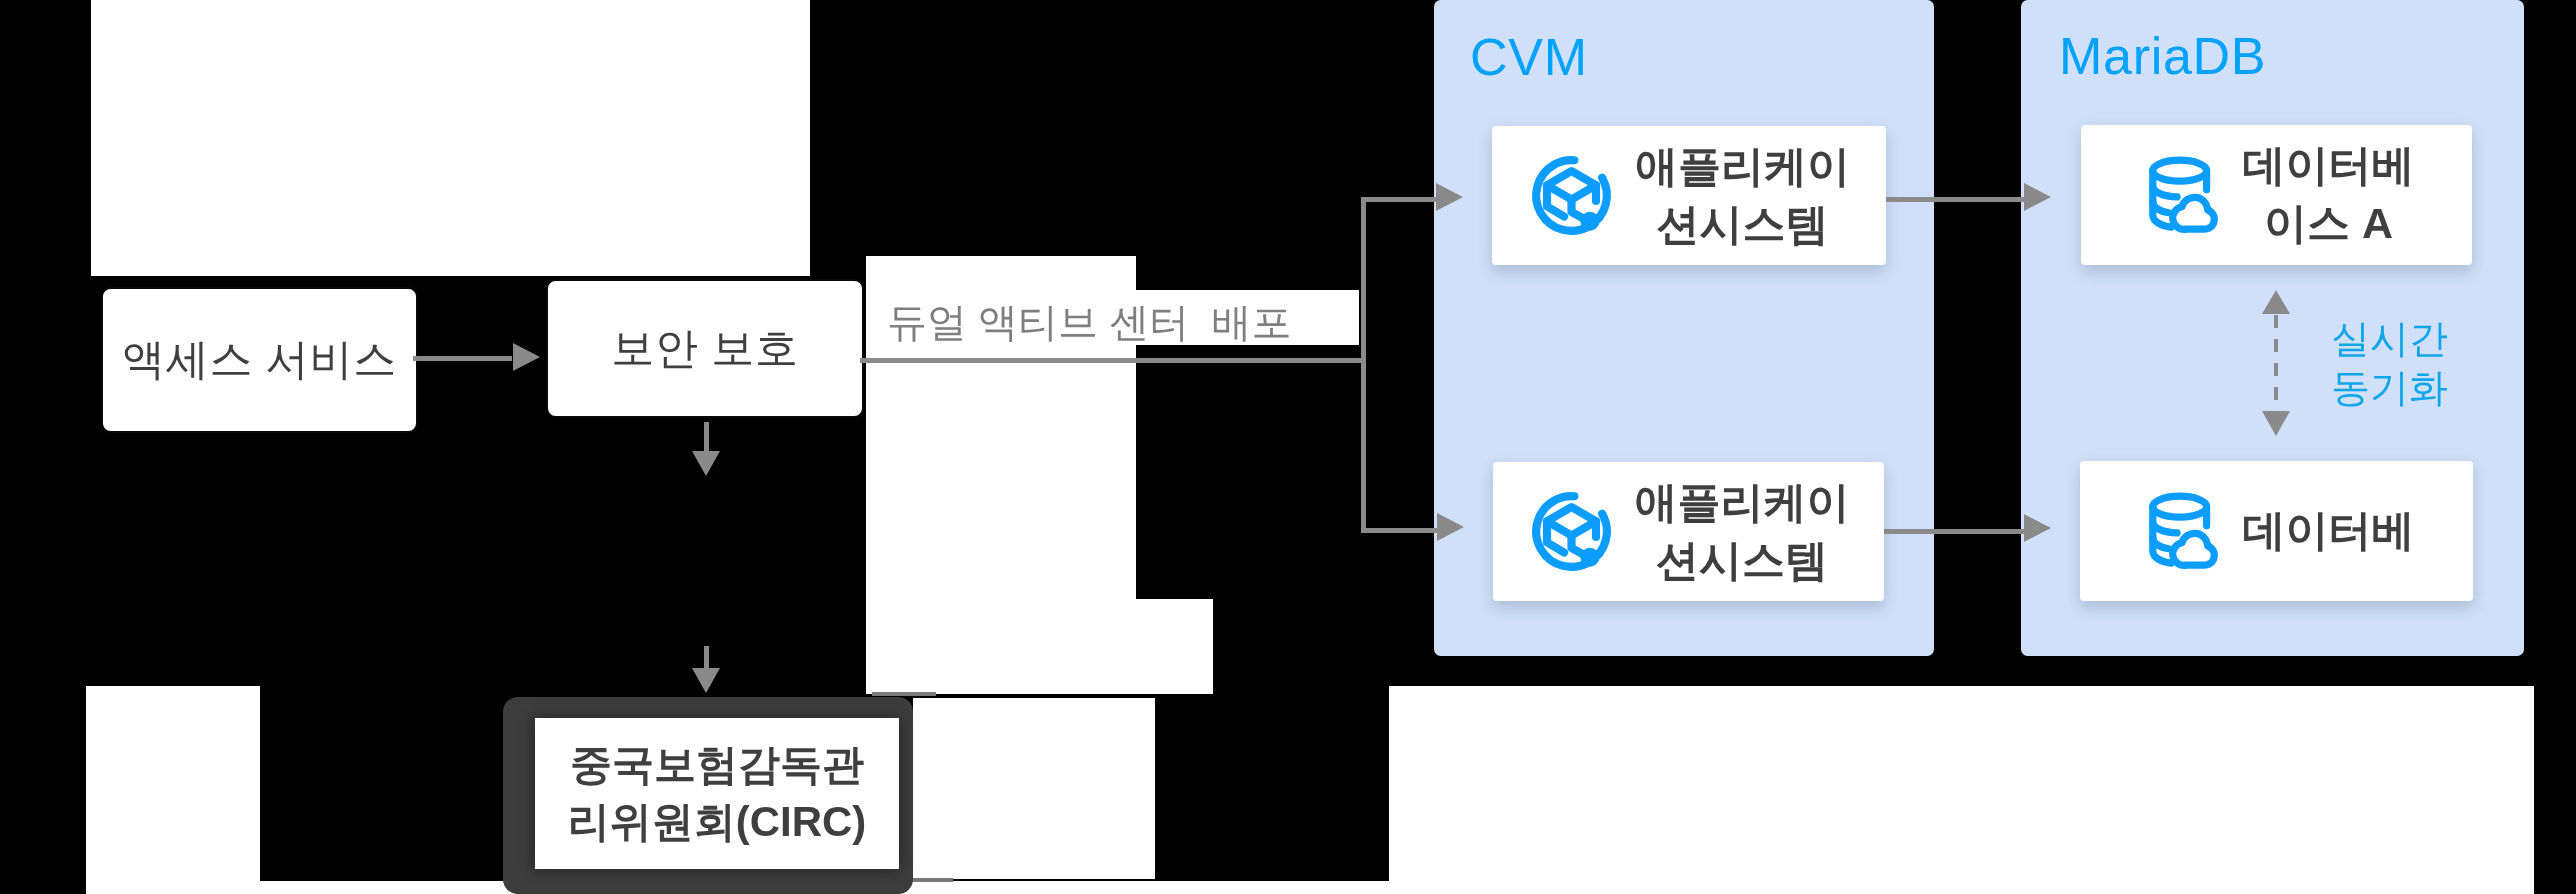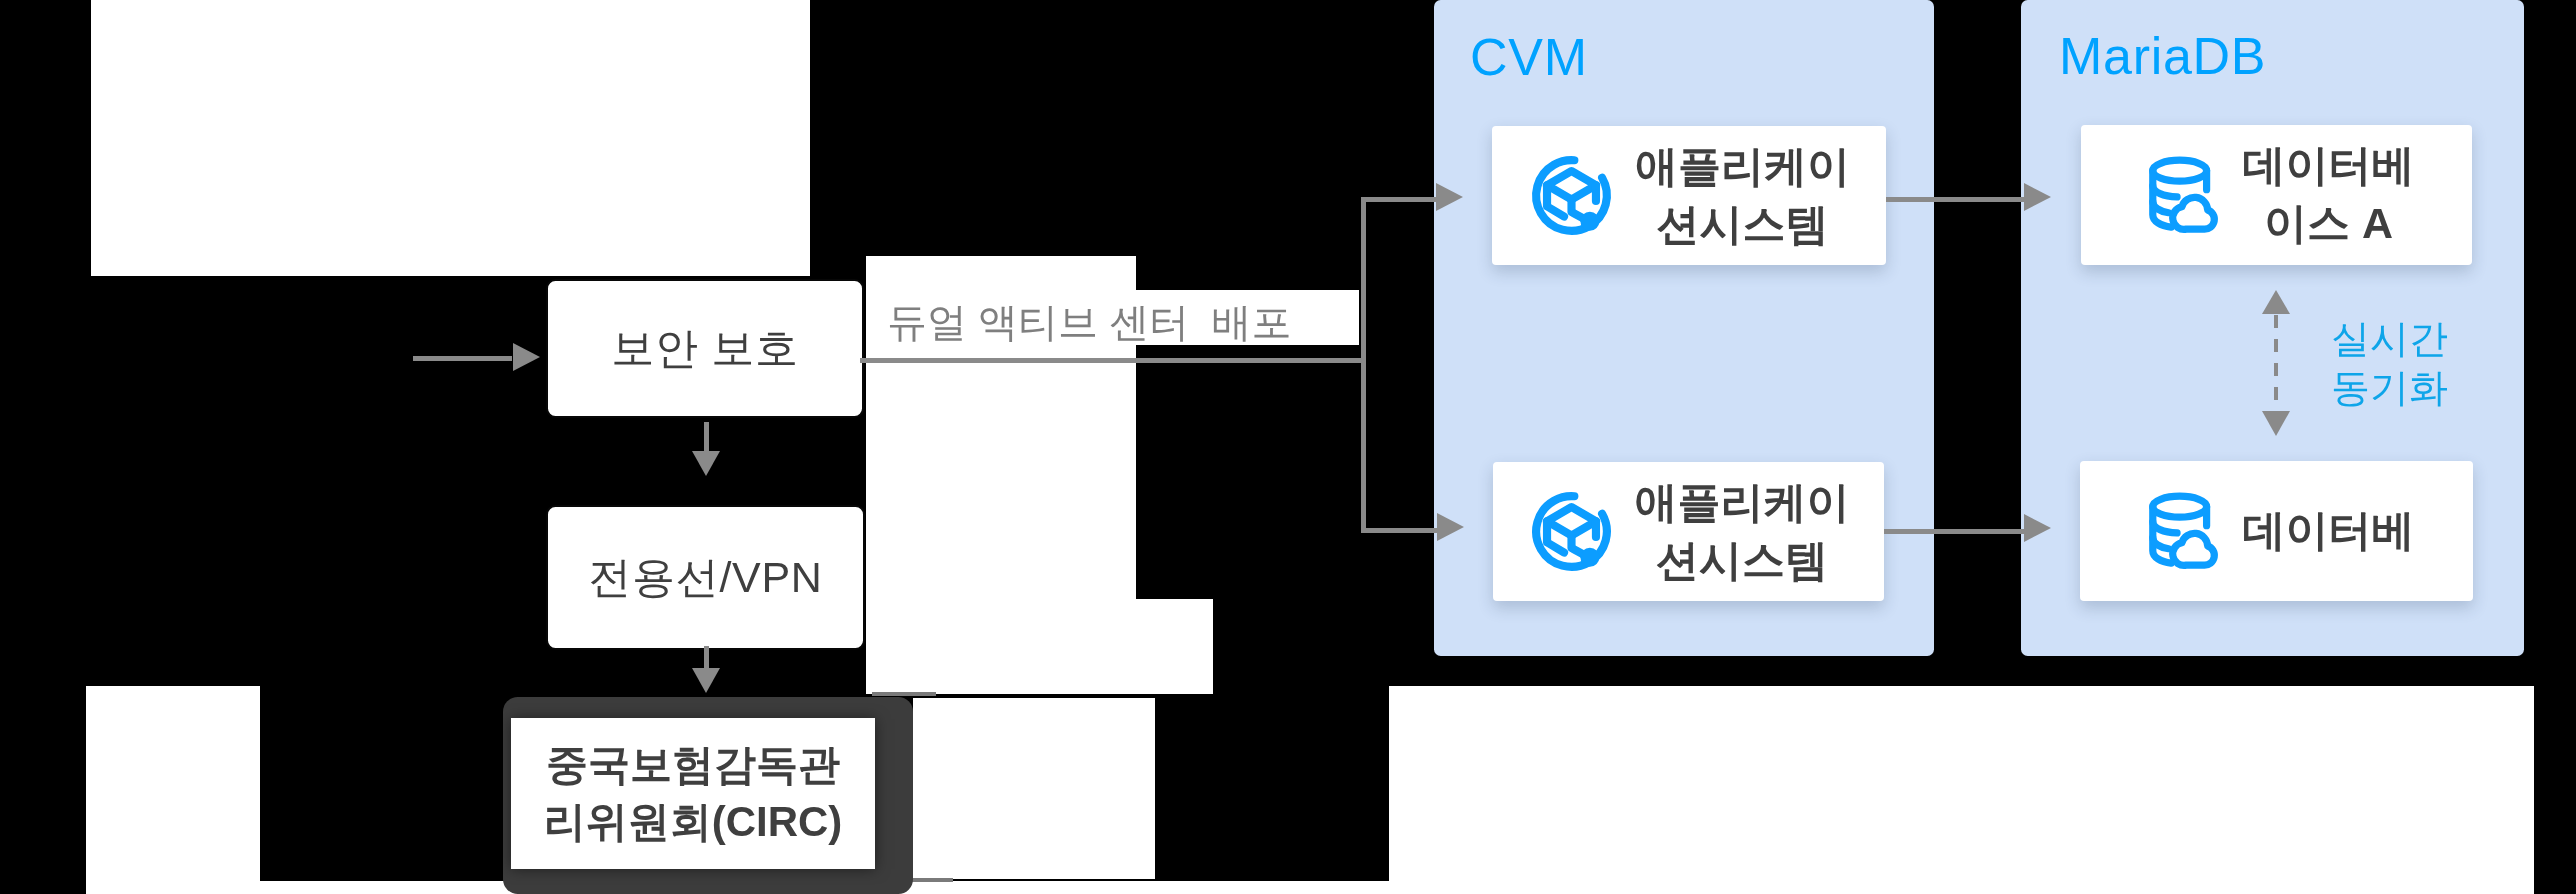--- a/index.html
+++ b/index.html
@@ -48,33 +48,33 @@
 
   <div class="container" style="left:1434px;top:0;width:500px;height:656px;"></div>
   <div class="ctitle" style="left:1470px;top:27px;">CVM</div>
 
   <div class="container" style="left:2021px;top:0;width:503px;height:656px;"></div>
   <div class="ctitle" style="left:2059px;top:25.5px;">MariaDB</div>
 
   <div class="gseg" style="left:872px;top:692px;width:64px;"></div>
   <div class="gseg" style="left:896px;top:878px;width:57px;"></div>
 
+  <div class="node" style="left:101px;top:287px;width:313px;height:142px;">
+    <span>액세스 서비스</span>
+  </div>
 
   <div class="node" style="left:546px;top:279px;width:314px;height:135px;">
     <span>보안 보호</span>
   </div>
 
   <div class="freelabel" style="left:887px;top:295px;">듀얼 액티브 센터  배포</div>
 
-  <div class="node" style="left:546px;top:505px;width:315px;height:141px;">
-    <span>전용선/VPN</span>
-  </div>
 
   <div class="circ-outer" style="left:503px;top:697px;width:410px;height:197px;"></div>
-  <div class="circ-inner" style="left:511px;top:718px;width:364px;height:151px;">
+  <div class="circ-inner" style="left:535px;top:718px;width:364px;height:151px;">
     <div class="lines">
       <div>중국보험감독관</div>
       <div>리위원회(CIRC)</div>
     </div>
   </div>
 
   <div class="hline" style="left:413px;top:356px;width:99px;"></div>
   <div class="head-r" style="left:513px;top:343px;"></div>
 
   <div class="vline" style="left:704px;top:422px;height:31px;"></div>

